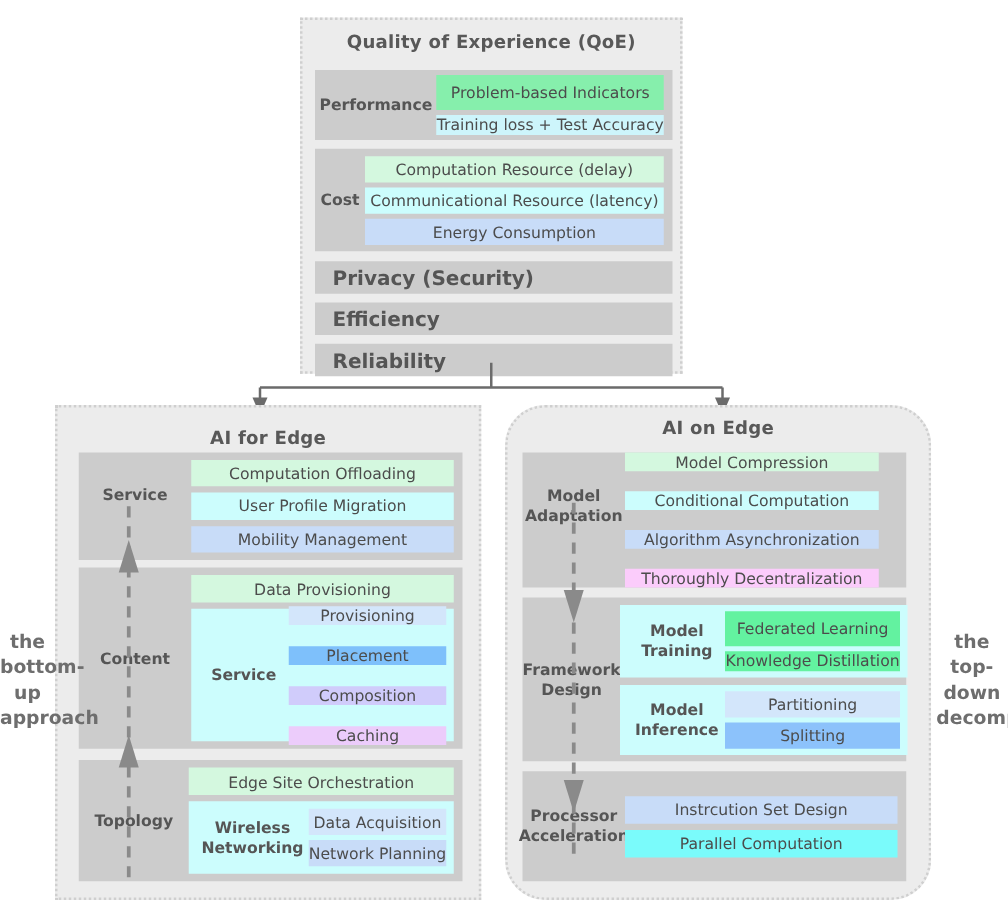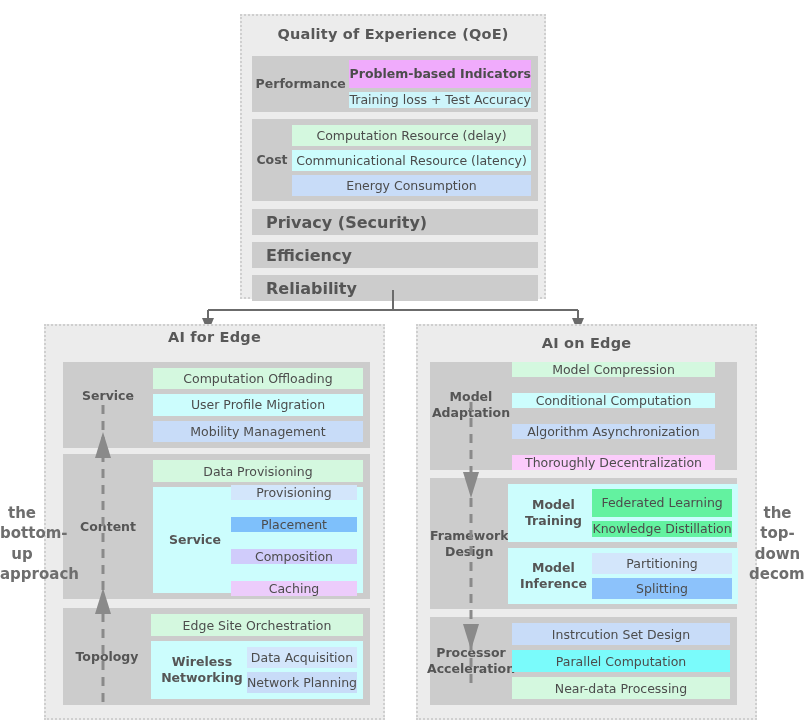--- a/index.html
+++ b/index.html
@@ -98,21 +98,21 @@
 
   
   #qoe-panel { left: 240px; top: 14px; width: 306px; height: 285px; }
   #qoe-title { margin-top: 10px; }
 
   
   #connector { position: absolute; left: 0; top: 290px; width: 806px; height: 45px; }
 
   
   #ai-for-edge-panel { left: 44px; top: 324px; width: 341px; height: 396px; }
-  #ai-on-edge-panel  { left: 416px; top: 324px; width: 341px; height: 396px; }
+  #ai-on-edge-panel  { left: 404px; top: 324px; width: 341px; height: 396px; border-radius: 32px; }
 
   .side-note {
     position: absolute;
     text-align: center;
     font-weight: bold;
     font-size: 15px;
     color: #6e6e6e;
     line-height: 1.35;
     white-space: pre-line;
   }
@@ -125,21 +125,21 @@
 <body>
 
 <div class="root">
 
   <div class="dashed-panel" id="qoe-panel">
     <div class="panel-title" id="qoe-title">Quality of Experience (QoE)</div>
 
     <div class="group" style="position:absolute;left:10px;top:40px;width:286px;height:56px;">
       <div class="group-label" style="width:98px;">Performance</div>
       <div class="rows" style="padding:4px 7px 4px 0;gap:4px;">
-        <div class="row" style="background:#f0abfc;height:35px;font-weight:bold;">Problem-based Indicators</div>
+        <div class="row" style="background:#86efac;height:35px;">Problem-based Indicators</div>
         <div class="row" style="background:#cdf5fb;height:21px;">Training loss + Test Accuracy</div>
       </div>
     </div>
 
     <div class="group" style="position:absolute;left:10px;top:103px;width:286px;height:82px;">
       <div class="group-label" style="width:40px;">Cost</div>
       <div class="rows" style="padding:5px 7px 5px 0;gap:4px;">
         <div class="row" style="background:#d4f8df;height:21px;">Computation Resource (delay)</div>
         <div class="row" style="background:#ccfdfd;height:21px;">Communicational Resource (latency)</div>
         <div class="row" style="background:#c8dcf8;height:21px;">Energy Consumption</div>
@@ -151,21 +151,21 @@
     <div class="flatbar" style="position:absolute;left:10px;top:226px;width:286px;height:26px;">Efficiency</div>
   </div>
 
   <svg id="connector" viewBox="0 0 806 45">
     <path d="M393,0 L393,20 M208,20 L578,20 M208,20 L208,30 M578,20 L578,30" stroke="#6b6b6b" stroke-width="2" fill="none"></path>
     <polygon points="208,42 202,28 214,28" fill="#6b6b6b"></polygon>
     <polygon points="578,42 572,28 584,28" fill="#6b6b6b"></polygon>
   </svg>
 
   <div class="dashed-panel" id="ai-for-edge-panel">
-    <div class="panel-title" style="margin-top:3px;">AI for Edge</div>
+    <div class="panel-title" style="margin-top:17px;">AI for Edge</div>
 
     <div class="group" style="position:absolute;left:17px;top:36px;width:307px;height:86px;">
       <div class="group-label" style="width:90px;align-items:flex-start;padding-top:26px;">Service</div>
       <div class="rows" style="padding:6px 7px 6px 0;gap:5px;">
         <div class="row" style="background:#d4f8df;height:22px;">Computation Offloading</div>
         <div class="row" style="background:#ccfdfd;height:22px;">User Profile Migration</div>
         <div class="row" style="background:#c8dcf8;height:22px;">Mobility Management</div>
       </div>
     </div>
 
@@ -244,21 +244,20 @@
         </div>
       </div>
     </div>
 
     <div class="group" style="position:absolute;left:12px;top:291px;width:307px;height:88px;">
       <div class="group-label" style="width:82px;white-space:pre-line;">Processor
 Acceleration</div>
       <div class="rows" style="padding:6px 7px 6px 0;gap:5px;">
         <div class="row" style="background:#c8dcf8;height:22px;">Instrcution Set Design</div>
         <div class="row" style="background:#7afbfb;height:22px;">Parallel Computation</div>
-        <div class="row" style="background:#d4f8df;height:22px;">Near-data Processing</div>
       </div>
     </div>
 
     <svg class="vert-arrow" style="left:44px;top:76px;width:18px;height:300px;" viewBox="0 0 18 300">
       <line x1="9" y1="0" x2="9" y2="282" stroke="#8a8a8a" stroke-width="3" stroke-dasharray="9,7"></line>
       <polygon points="9,96 1,70 17,70" fill="#8a8a8a"></polygon>
       <polygon points="9,248 1,222 17,222" fill="#8a8a8a"></polygon>
     </svg>
   </div>
 

